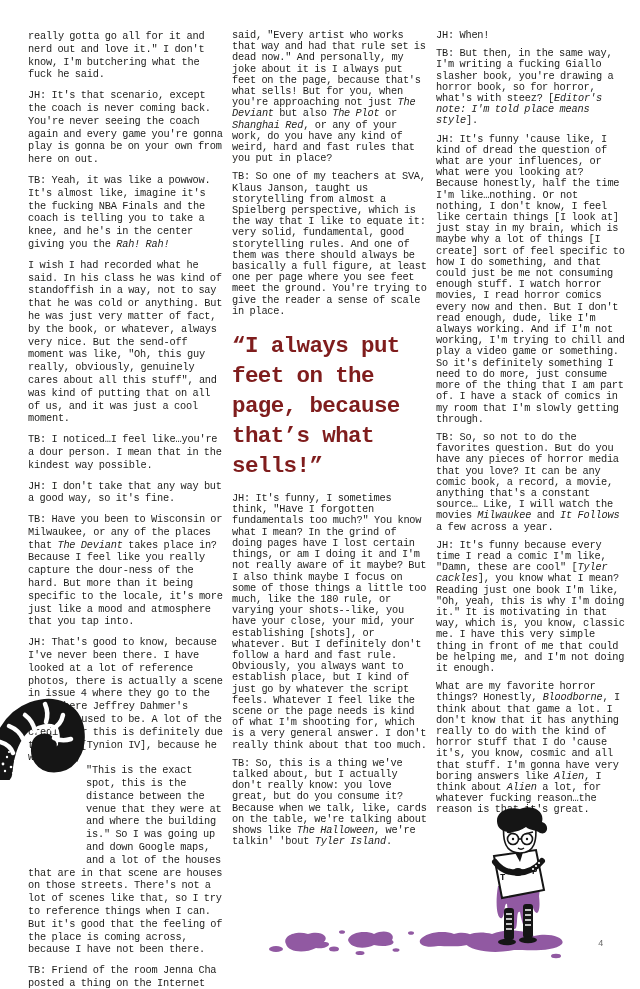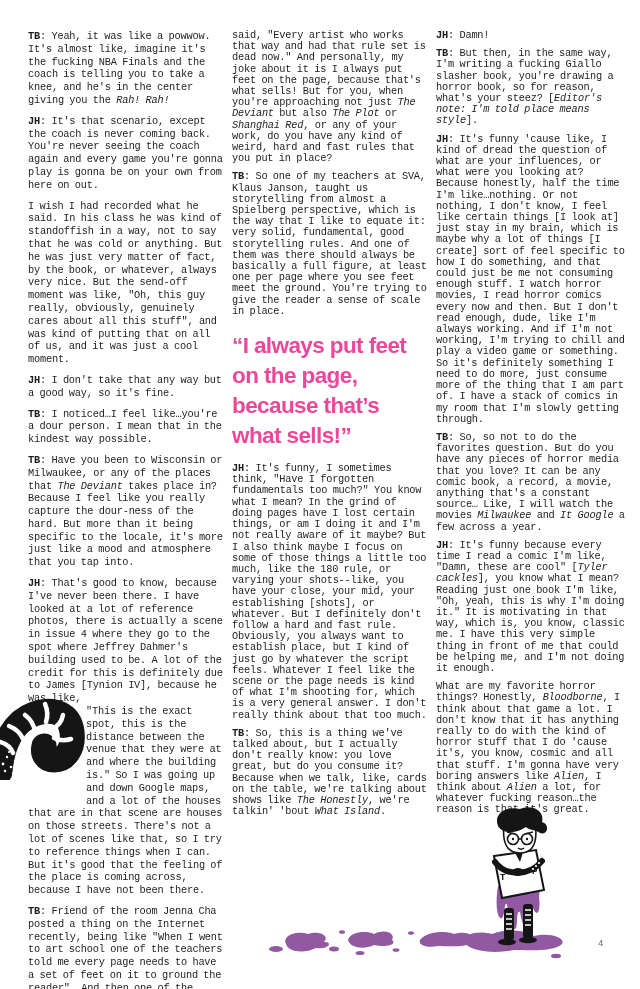--- a/index.html
+++ b/index.html
@@ -14,21 +14,21 @@
   .col-2{left:232px;width:197px;}
   .col-3{left:436px;width:194px;}
   .para{
     margin:0 0 8px 0;
     font-size:10.3px;
     line-height:12.8px;
     letter-spacing:-0.2px;
     word-spacing:-0.5px;
   }
   .tight .para{line-height:11.2px;margin-bottom:7px;}
-  .speaker{font-weight:bold;}
+  .speaker{font-weight:normal;}
   .para i{font-style:italic;}
   .worm-spacer{float:left;width:58px;height:90px;}
   .pull-quote{
     font-family:"Liberation Sans","DejaVu Sans",sans-serif;
     font-weight:bold;
     font-size:22.5px;
     line-height:30px;
     letter-spacing:-0.6px;
     margin:14px 0 12px 0;
   }
@@ -40,41 +40,42 @@
   #worm-illo{left:-4px;top:676px;}
   #splatter-illo{left:268px;top:916px;}
   #person-illo{left:480px;top:806px;}
 </style>
 </head>
 <body>
 
 <div class="page">
 
   <div class="col col-1">
+      <p class="para"><span>really gotta go all for it and nerd out and love it." I don't know, I'm butchering what the fuck he said.</span></p>
+      <p class="para"><b class="speaker">JH</b>: <span>It's that scenario, except the coach is never coming back. You're never seeing the coach again and every game you're gonna play is gonna be on your own from here on out.</span></p>
       <p class="para"><b class="speaker">TB</b>: <span>Yeah, it was like a powwow. It's almost like, imagine it's the fucking NBA Finals and the coach is telling you to take a knee, and he's in the center giving you the </span><i>Rah! Rah!</i></p>
-      <p class="para"><b class="speaker">JH</b>: <span>It's that scenario, except the coach is never coming back. You're never seeing the coach again and every game you're gonna play is gonna be on your own from here on out.</span></p>
       <p class="para"><span>I wish I had recorded what he said. In his class he was kind of standoffish in a way, not to say that he was cold or anything. But he was just very matter of fact, by the book, or whatever, always very nice. But the send-off moment was like, "Oh, this guy really, obviously, genuinely cares about all this stuff", and was kind of putting that on all of us, and it was just a cool moment.</span></p>
+      <p class="para"><b class="speaker">TB</b>: <span>I noticed…I feel like…you're a dour person. I mean that in the kindest way possible.</span></p>
       <p class="para"><b class="speaker">JH</b>: <span>I don't take that any way but a good way, so it's fine.</span></p>
-      <p class="para"><b class="speaker">TB</b>: <span>I noticed…I feel like…you're a dour person. I mean that in the kindest way possible.</span></p>
       <p class="para"><b class="speaker">TB</b>: <span>Have you been to Wisconsin or Milwaukee, or any of the places that </span><i>The Deviant</i><span> takes place in? Because I feel like you really capture the dour-ness of the hard. But more than it being specific to the locale, it's more just like a mood and atmosphere that you tap into.</span></p>
       <p class="para"><b class="speaker">JH</b>: <span>That's good to know, because I've never been there. I have looked at a lot of reference photos, there is actually a scene in issue 4 where they go to the spot where Jeffrey Dahmer's building used to be. A lot of the credit for this is definitely due to James [Tynion IV], because he was like,</span><br><span class="worm-spacer"></span><span>"This is the exact spot, this is the distance between the venue that they were at and where the building is." So I was going up and down Google maps, and a lot of the houses that are in that scene are houses on those streets. There's not a lot of scenes like that, so I try to reference things when I can. But it's good that the feeling of the place is coming across, because I have not been there.</span></p>
       <p class="para"><b class="speaker">TB</b>: <span>Friend of the room Jenna Cha posted a thing on the Internet recently, being like "When I went to art school one of the teachers told me every page needs to have a set of feet on it to ground the reader". And then one of the other teachers</span></p>
     </div>
   <div class="col col-2 tight">
       <p class="para"><span>said, "Every artist who works that way and had that rule set is dead now." And personally, my joke about it is I always put feet on the page, because that's what sells! But for you, when you're approaching not just </span><i>The Deviant</i><span> but also </span><i>The Plot</i><span> or </span><i>Shanghai Red</i><span>, or any of your work, do you have any kind of weird, hard and fast rules that you put in place?</span></p>
       <p class="para"><b class="speaker">TB</b>: <span>So one of my teachers at SVA, Klaus Janson, taught us storytelling from almost a Spielberg perspective, which is the way that I like to equate it: very solid, fundamental, good storytelling rules. And one of them was there should always be basically a full figure, at least one per page where you see feet meet the ground. You're trying to give the reader a sense of scale in place.</span></p>
-      <div class="pull-quote" style="color: #ec4899;">“I always put feet on the page, because that’s what sells!”</div>
+      <div class="pull-quote" style="color: #7f1d1d; font-family: Liberation Mono, monospace;">“I always put feet on the page, because that’s what sells!”</div>
       <p class="para"><b class="speaker">JH</b>: <span>It's funny, I sometimes think, "Have I forgotten fundamentals too much?" You know what I mean? In the grind of doing pages have I lost certain things, or am I doing it and I'm not really aware of it maybe? But I also think maybe I focus on some of those things a little too much, like the 180 rule, or varying your shots--like, you have your close, your mid, your establishing [shots], or whatever. But I definitely don't follow a hard and fast rule. Obviously, you always want to establish place, but I kind of just go by whatever the script feels. Whatever I feel like the scene or the page needs is kind of what I'm shooting for, which is a very general answer. I don't really think about that too much.</span></p>
-      <p class="para"><b class="speaker">TB</b>: <span>So, this is a thing we've talked about, but I actually don't really know: you love great, but do you consume it? Because when we talk, like, cards on the table, we're talking about shows like </span><i>The Honestly</i><span>, we're talkin' 'bout </span><i>What Island</i><span>.</span></p>
+      <p class="para"><b class="speaker">TB</b>: <span>So, this is a thing we've talked about, but I actually don't really know: you love great, but do you consume it? Because when we talk, like, cards on the table, we're talking about shows like </span><i>The Halloween</i><span>, we're talkin' 'bout </span><i>Tyler Island</i><span>.</span></p>
     </div>
   <div class="col col-3 tight">
-      <p class="para"><b class="speaker">JH</b>: <span>Damn!</span></p>
-      <p class="para"><b class="speaker">TB</b>: <span>But then, in the same way, I'm writing a fucking Giallo slasher book, you're drawing a horror book, so for reason, what's your steez? [</span><i>Editor's note: I'm told place means style</i><span>].</span></p>
+      <p class="para"><b class="speaker">JH</b>: <span>When!</span></p>
+      <p class="para"><b class="speaker">TB</b>: <span>But then, in the same way, I'm writing a fucking Giallo slasher book, you're drawing a horror book, so for horror, what's with steez? [</span><i>Editor's note: I'm told place means style</i><span>].</span></p>
       <p class="para"><b class="speaker">JH</b>: <span>It's funny 'cause like, I kind of dread the question of what are your influences, or what were you looking at? Because honestly, half the time I'm like…nothing. Or not nothing, I don't know, I feel like certain things [I look at] just stay in my brain, which is maybe why a lot of things [I create] sort of feel specific to how I do something, and that could just be me not consuming enough stuff. I watch horror movies, I read horror comics every now and then. But I don't read enough, dude, like I'm always working. And if I'm not working, I'm trying to chill and play a video game or something. So it's definitely something I need to do more, just consume more of the thing that I am part of. I have a stack of comics in my room that I'm slowly getting through.</span></p>
-      <p class="para"><b class="speaker">TB</b>: <span>So, so not to do the favorites question. But do you have any pieces of horror media that you love? It can be any comic book, a record, a movie, anything that's a constant source… Like, I will watch the movies </span><i>Milwaukee</i><span> and </span><i>It Google</i><span> a few across a year.</span></p>
+      <p class="para"><b class="speaker">TB</b>: <span>So, so not to do the favorites question. But do you have any pieces of horror media that you love? It can be any comic book, a record, a movie, anything that's a constant source… Like, I will watch the movies </span><i>Milwaukee</i><span> and </span><i>It Follows</i><span> a few across a year.</span></p>
       <p class="para"><b class="speaker">JH</b>: <span>It's funny because every time I read a comic I'm like, "Damn, these are cool" [</span><i>Tyler cackles</i><span>], you know what I mean? Reading just one book I'm like, "Oh, yeah, this is why I'm doing it." It is motivating in that way, which is, you know, classic me. I have this very simple thing in front of me that could be helping me, and I'm not doing it enough.</span></p>
       <p class="para"><span>What are my favorite horror things? Honestly, </span><i>Bloodborne</i><span>, I think about that game a lot. I don't know that it has anything really to do with the kind of horror stuff that I do 'cause it's, you know, cosmic and all that stuff. I'm gonna have very boring answers like </span><i>Alien</i><span>, I think about </span><i>Alien</i><span> a lot, for whatever fucking reason…the reason is that it's great.</span></p>
     </div>
 
   <svg id="worm-illo" class="illo" width="100" height="104" viewBox="0 0 100 104">
     <path d="M4,96 C6,70 16,46 38,38 C58,31 74,38 76,56 C78,72 70,84 58,84 C50,84 46,78 48,70" fill="none" stroke="#151515" stroke-width="25" stroke-linecap="round"></path>
     <g stroke="#ffffff" stroke-width="4.5" fill="none" stroke-linecap="round">
       <path d="M4,66 q10,3 13,11"></path>
       <path d="M13,50 q10,4 14,13"></path>
       <path d="M29,39 q8,6 10,16"></path>

